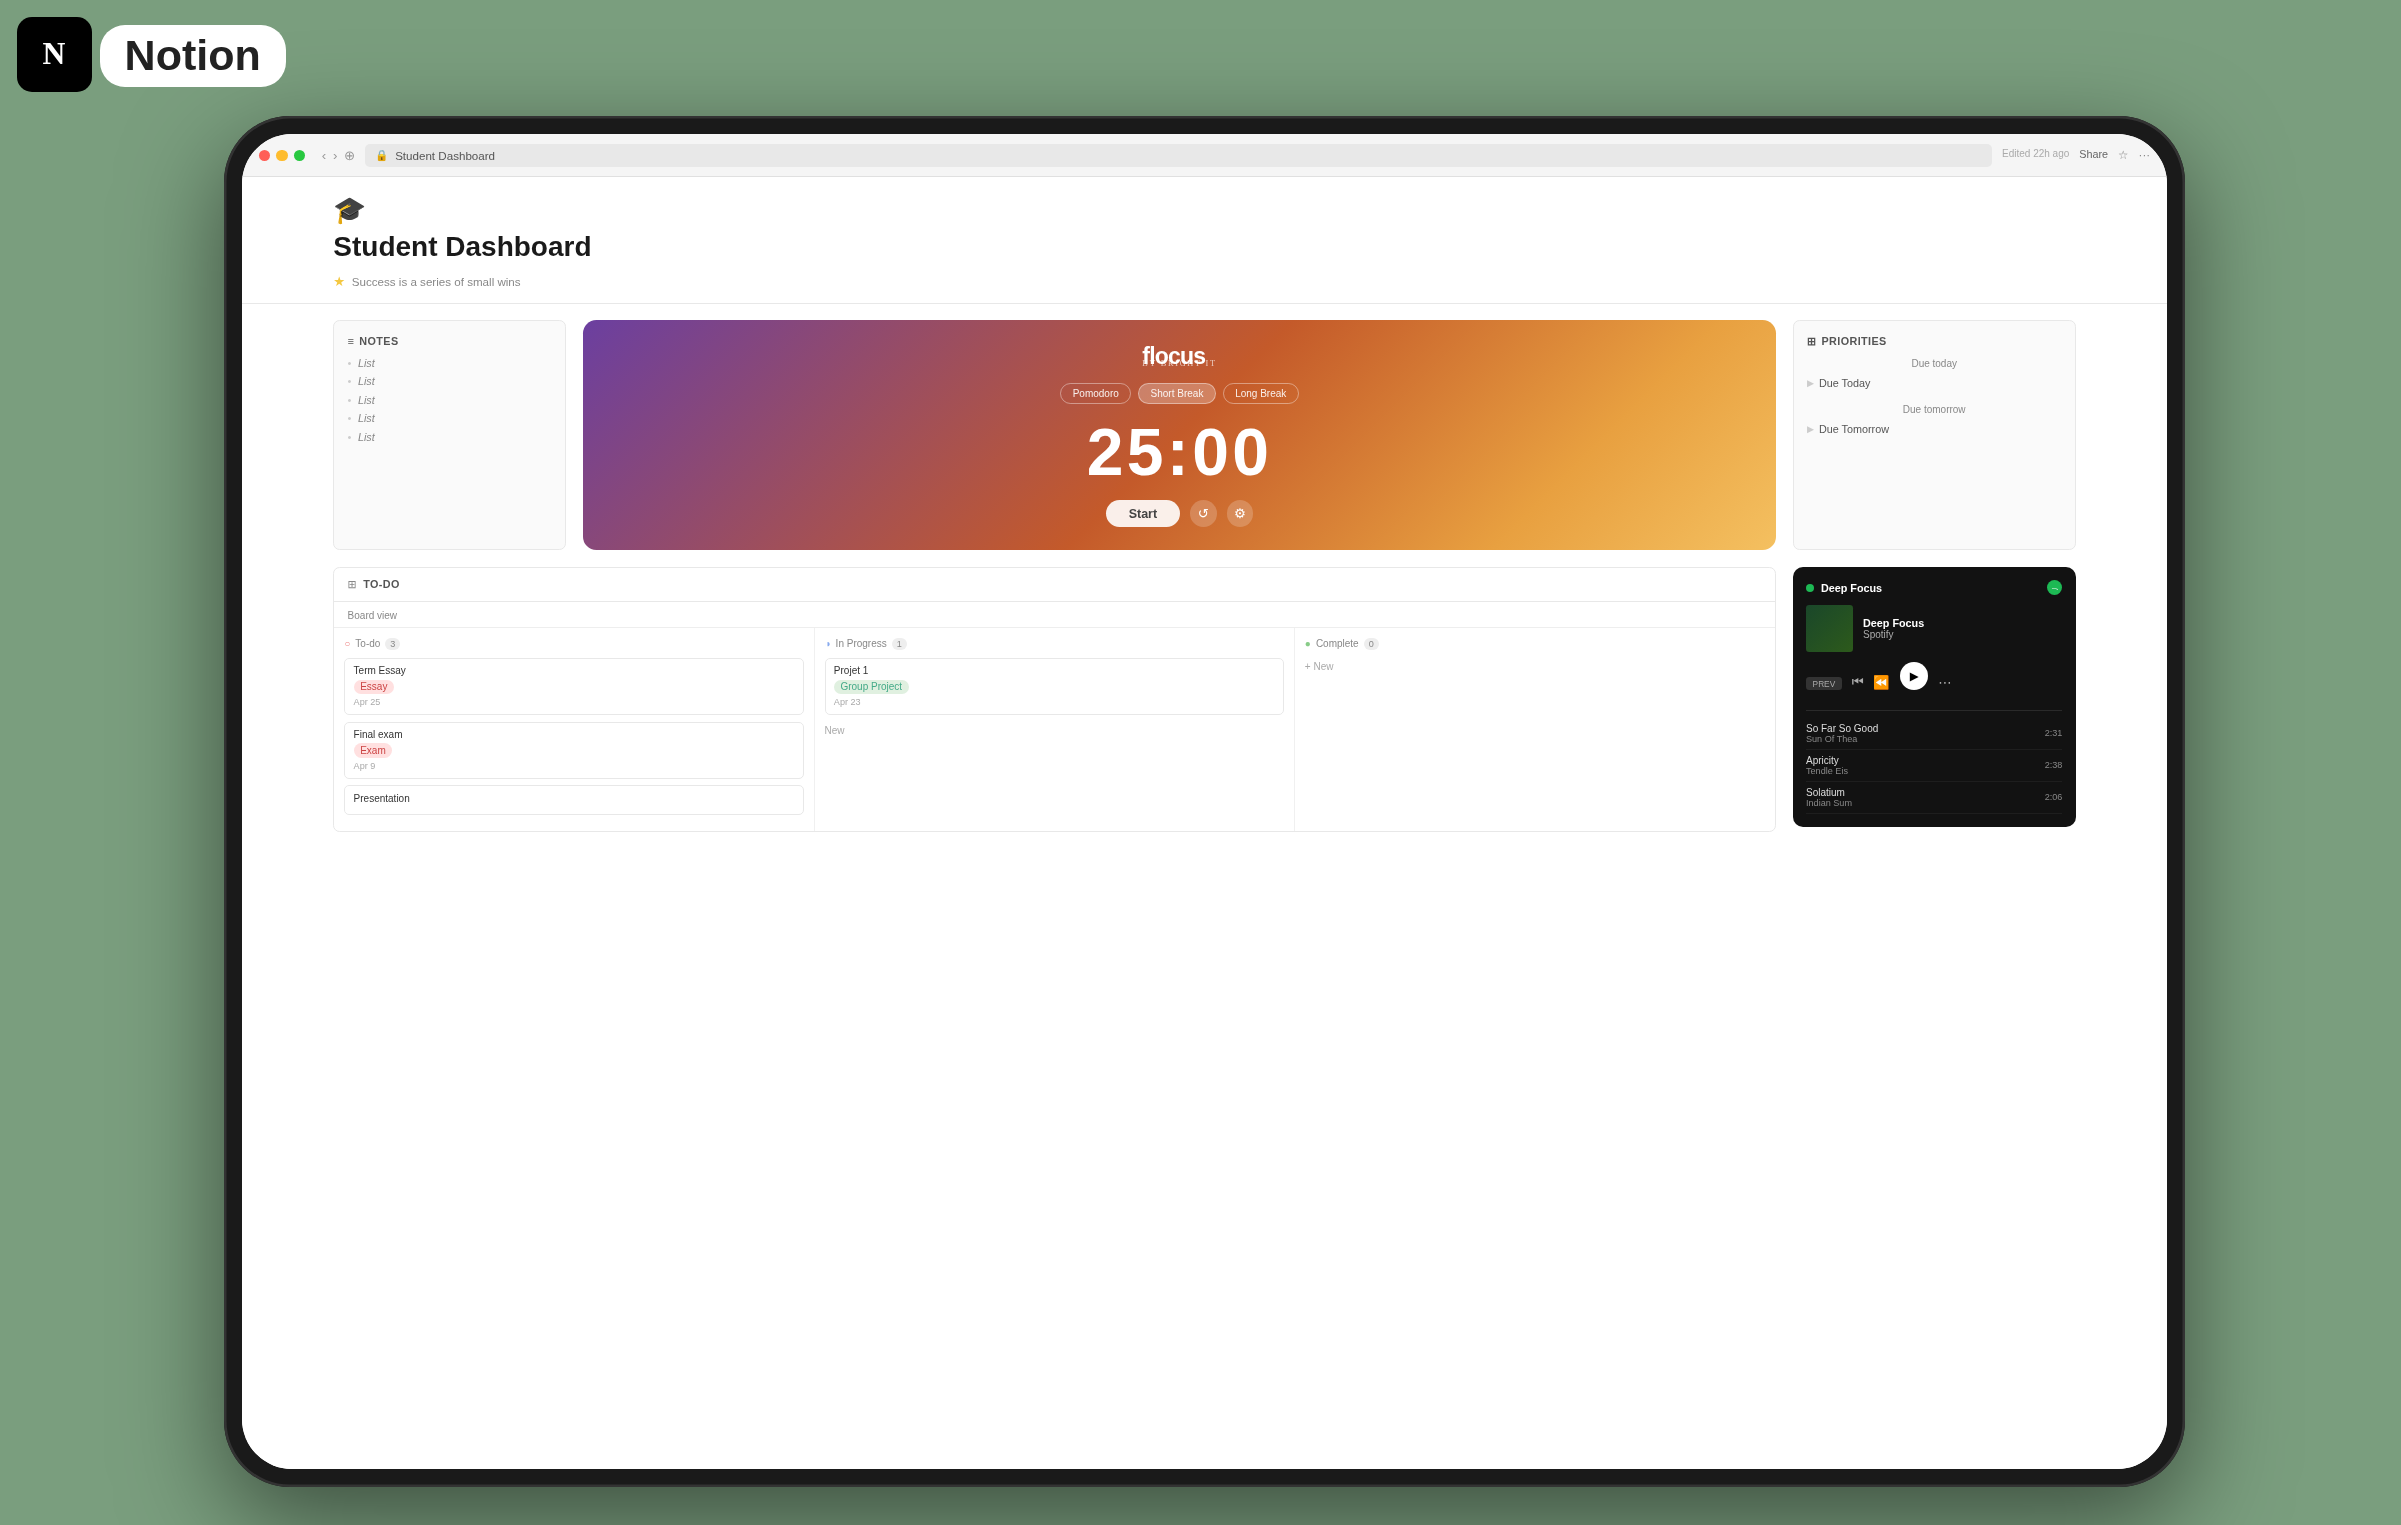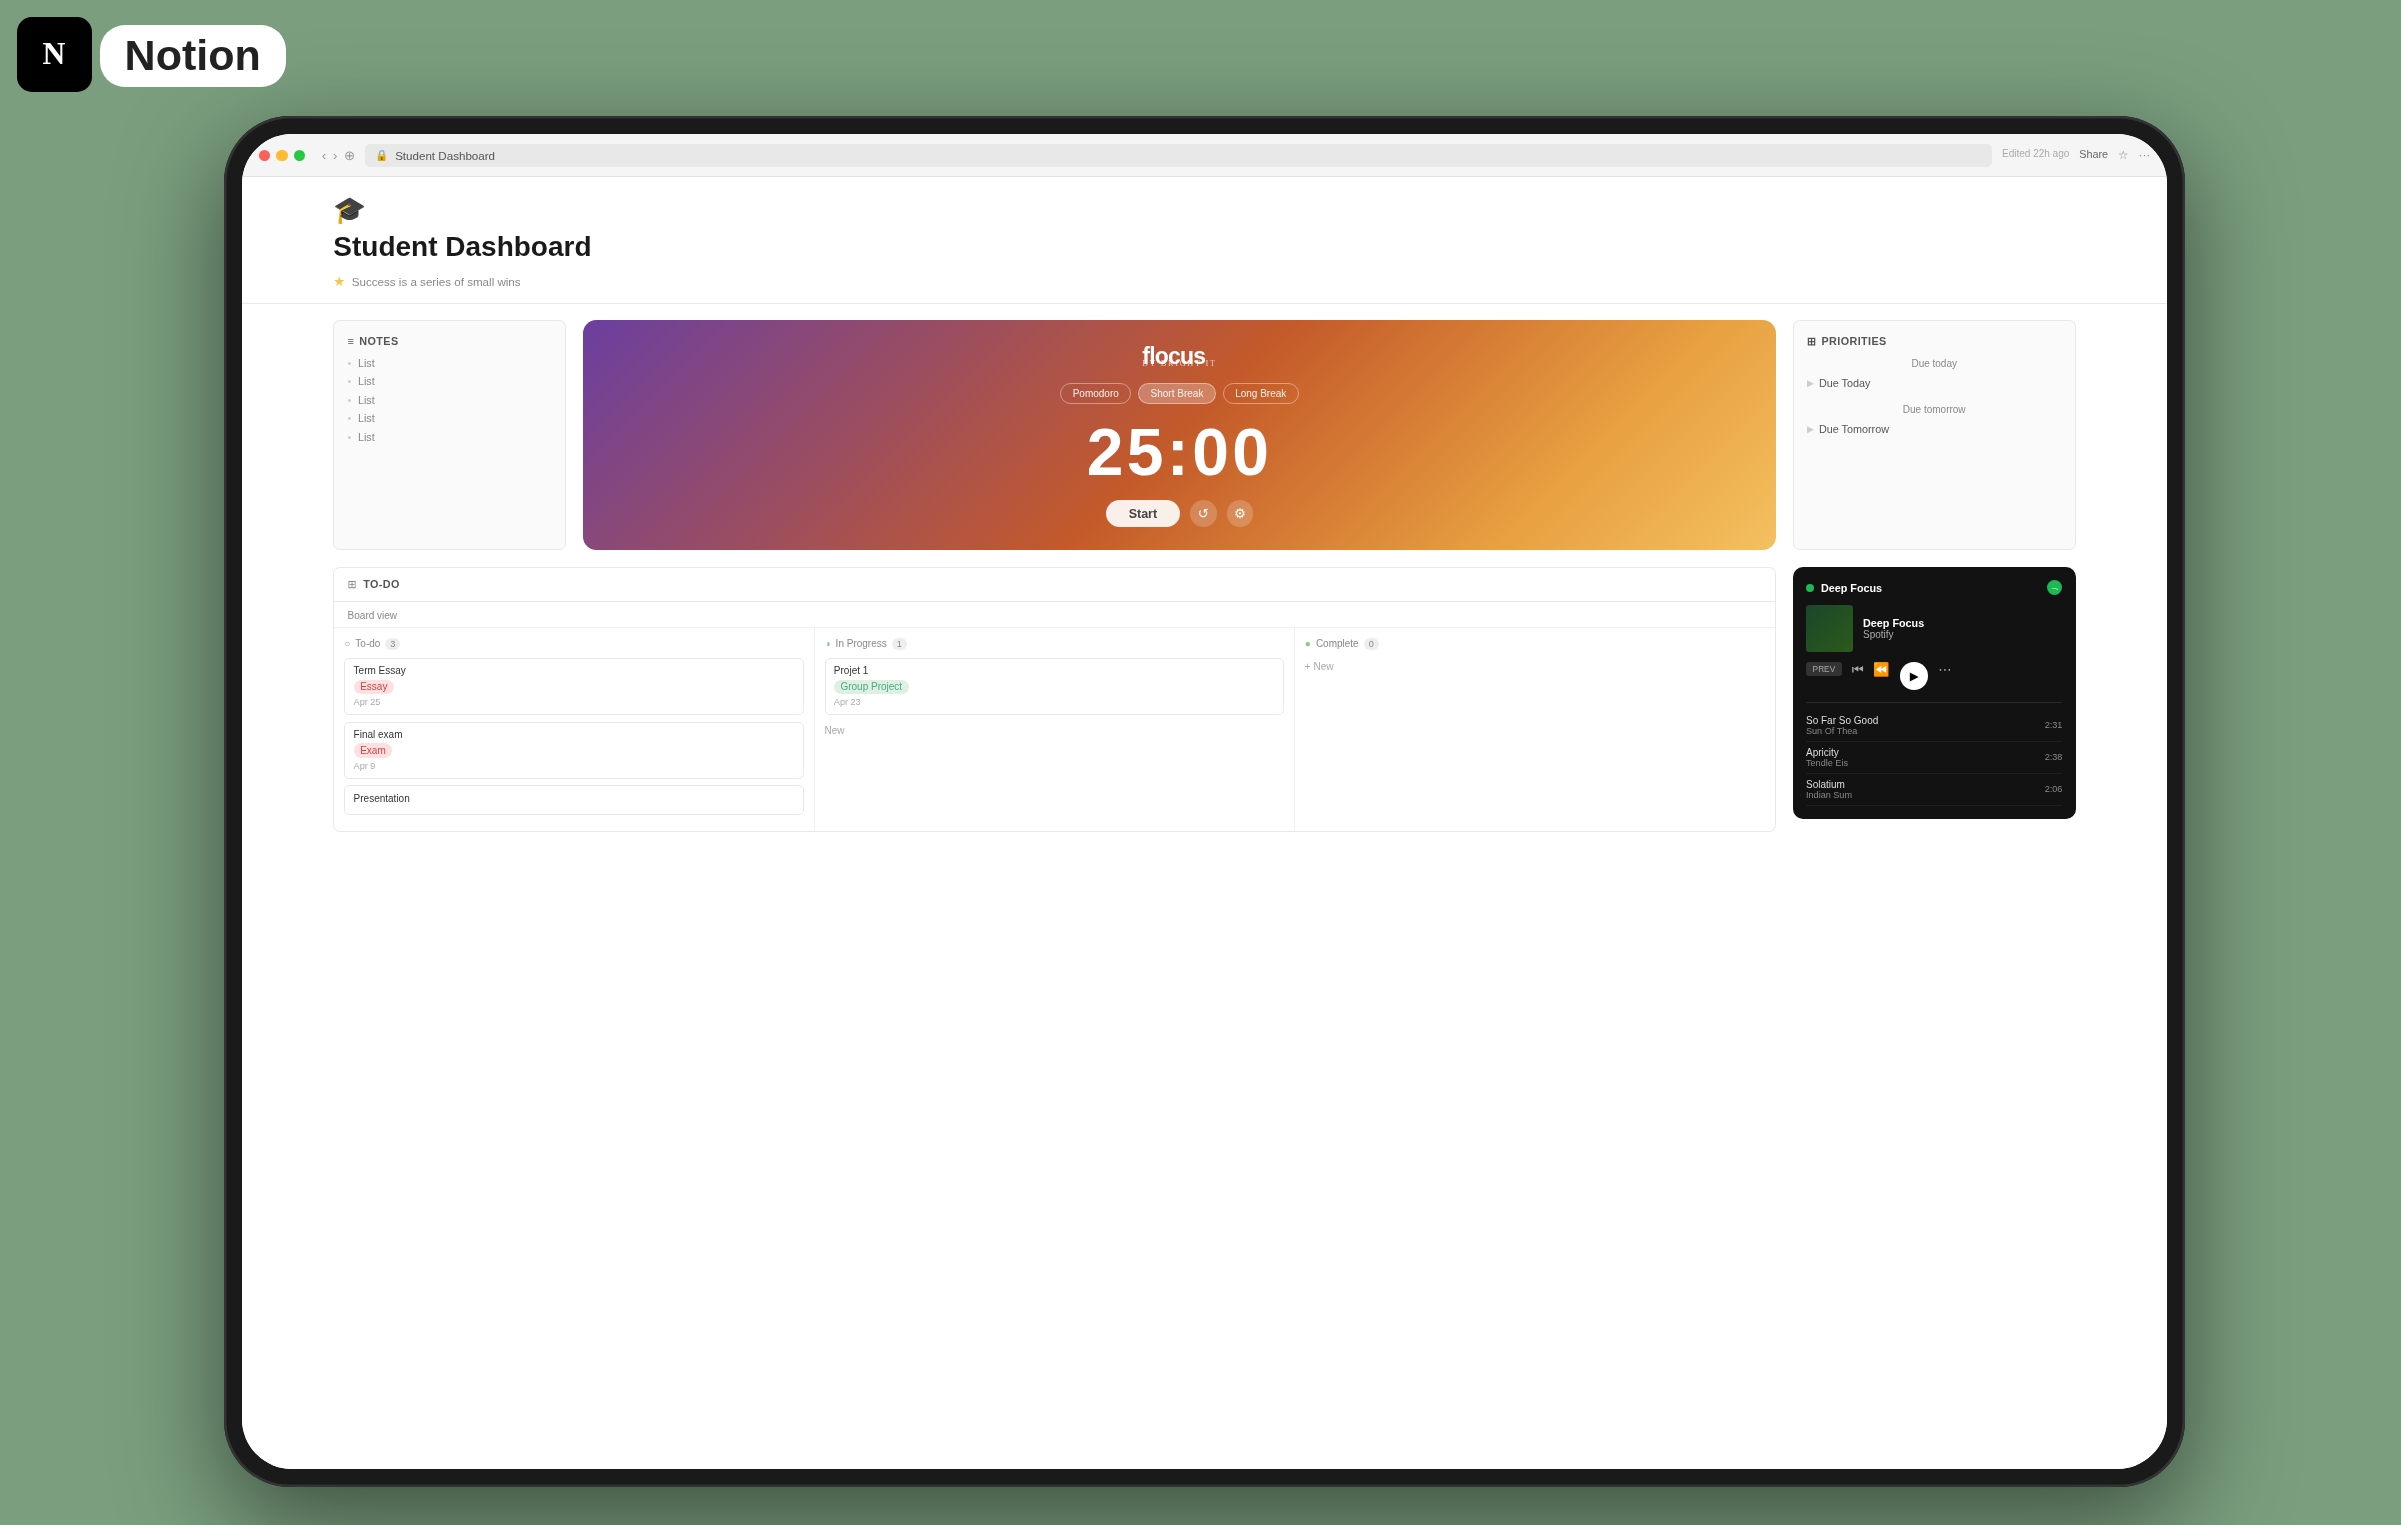--- a/index.html
+++ b/index.html
@@ -289,20 +289,21 @@
       display: flex;
       flex-direction: column;
       gap: 6.6px;
     }
     .notes-list li {
       font-size: 10.8px;
       color: #888;
       display: flex;
       align-items: center;
       gap: 6.6px;
+      font-style: italic;
     }
     .notes-list li::before {
       content: '•';
       color: #ccc;
     }
 
     
     .flocus-widget {
       border-radius: 13.3px;
       overflow: hidden;
@@ -531,23 +532,23 @@
       font-size: 10.8px;
       font-weight: 600;
       color: #fff;
     }
     .spotify-track-artist {
       font-size: 10px;
       color: #aaa;
     }
     .spotify-controls {
       display: flex;
-      align-items: flex-start;
+      align-items: flex-end;
       gap: 10px;
-      margin-bottom: 12px;
+      margin-bottom: 20px;
     }
     .spotify-btn {
       color: #aaa;
       font-size: 13.3px;
       cursor: pointer;
     }
     .spotify-play-btn {
       width: 28px;
       height: 28px;
       background: #fff;

